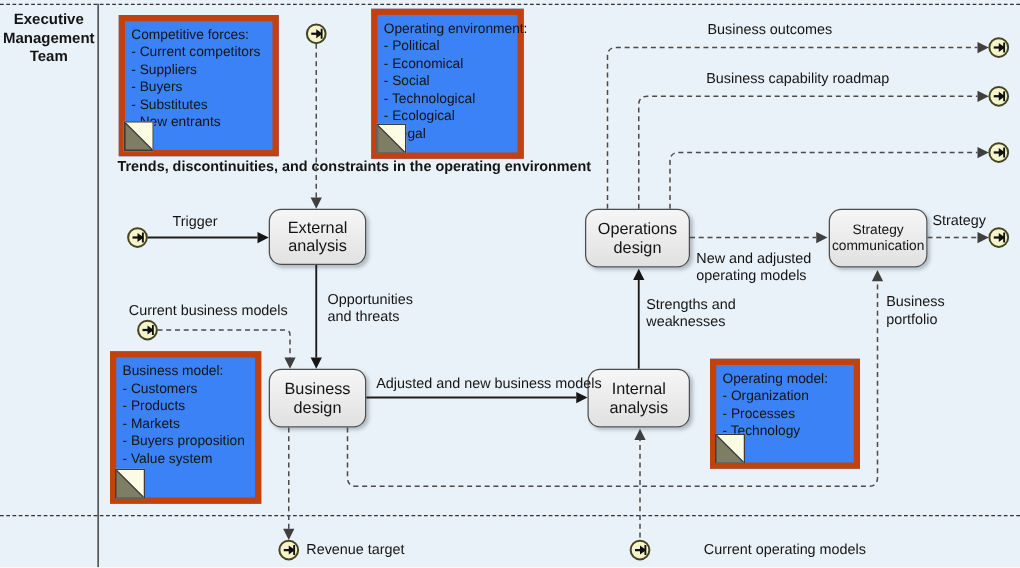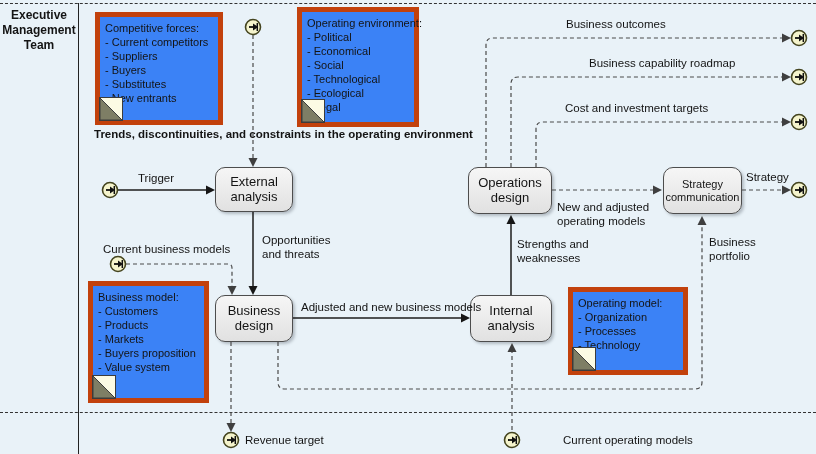--- a/index.html
+++ b/index.html
@@ -111,22 +111,21 @@
   <div class="lbl" style="left:103px;top:242px;white-space:nowrap;">Current business models</div>
   <div class="lbl" style="left:301px;top:300px;white-space:nowrap;">Adjusted and new business models</div>
   <div class="lbl" style="left:517px;top:237px;">Strengths and
 weaknesses</div>
   <div class="lbl" style="left:557px;top:155px;margin-top:45px;">New and adjusted
 operating models</div>
   <div class="lbl" style="left:746px;top:170px;">Strategy</div>
   <div class="lbl" style="left:709px;top:235px;">Business
 portfolio</div>
   <div class="lbl" style="left:566px;top:17px;white-space:nowrap;">Business outcomes</div>
-  <div class="lbl" style="left:565px;top:56px;white-space:nowrap;margin-left:24px;">Business capability roadmap</div>
-  <div class="lbl" style="left:565px;top:101px;white-space:nowrap;">Cost and investment targets</div>
+  <div class="lbl" style="left:565px;top:56px;white-space:nowrap;">Business capability roadmap</div>
   <div class="lbl" style="left:245px;top:433px;white-space:nowrap;">Revenue target</div>
   <div class="lbl" style="left:530px;top:433px;white-space:nowrap;margin-left:33px;">Current operating models</div>
 
   <svg class="connectors" width="816" height="454" viewBox="0 0 816 454">
     <defs>
       <g id="jct">
         <circle r="7.5" fill="#f5f4cc" stroke="#44441f" stroke-width="1.6"></circle>
         <line x1="-4" y1="0" x2="0.5" y2="0" stroke="#101010" stroke-width="1.8"></line>
         <path d="M0,-3.6 L5,0 L0,3.6 Z" fill="#101010"></path>
         <line x1="4.3" y1="-4" x2="4.3" y2="4" stroke="#101010" stroke-width="1.5"></line>

